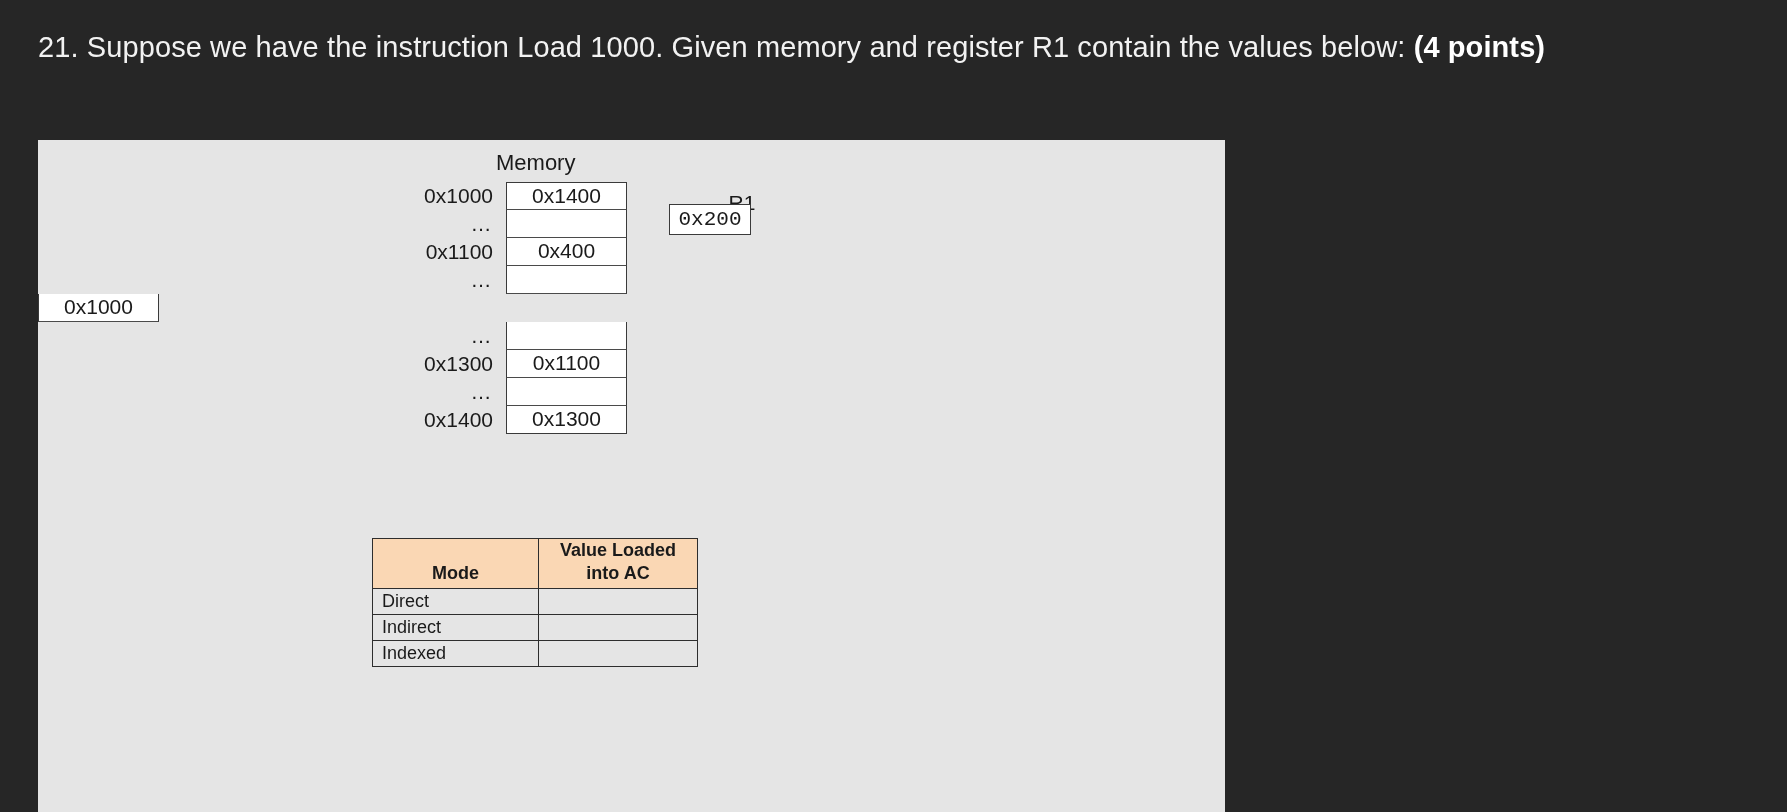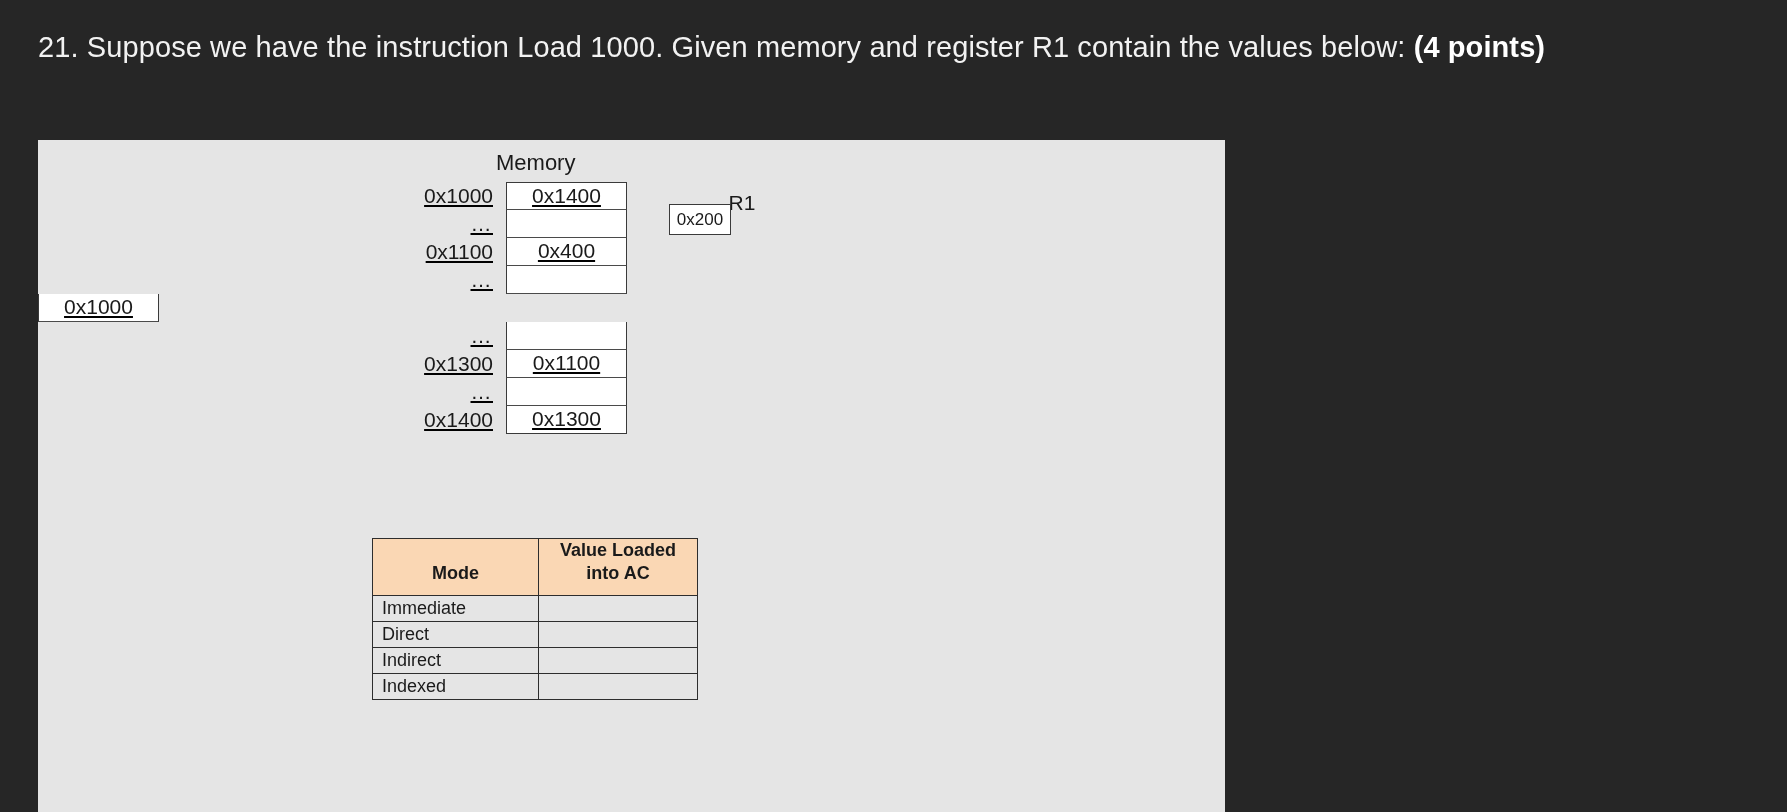--- a/index.html
+++ b/index.html
@@ -55,21 +55,20 @@
     top: 10px;
     font-size: 22px;
     color: #1a1a1a;
     font-family: "Liberation Sans", sans-serif;
   }
 
   .mem-wrap {
     position: absolute;
     left: 0px;
     top: 42px;
-    text-decoration: underline;
   }
 
   .mem-row {
     display: flex;
     align-items: stretch;
     height: 28px;
   }
   .mem-addr {
     width: 468px;
     text-align: right;
@@ -109,28 +108,29 @@
     width: 82px;
     text-align: center;
     font-size: 21px;
     color: #1a1a1a;
     margin-top: 16px;
   }
   .r1-box {
     position: absolute;
     left: 631px;
     top: 64px;
-    width: 62px;
+    width: 82px;
     height: 31px;
     border: 1.6px solid #3a3a3a;
     background: #fff;
     text-align: center;
     line-height: 29px;
-    font-size: 17px;
-    color: #1a1a1a;
+    font-size: 21px;
+    color: #1a1a1a;
+    font-family: Liberation Mono, monospace;
   }
 
   
   .body-para {
     position: absolute;
     left: 73px;
     top: 318px;
     width: 920px;
     font-size: 21px;
     line-height: 1.32;
@@ -151,21 +151,21 @@
     font-size: 18px;
     color: #1a1a1a;
     padding: 0;
   }
   .ans-table th {
     background: #fad7b4;
     font-weight: 700;
     height: 48px;
     vertical-align: bottom;
     text-align: center;
-    padding-bottom: 11px;
+    padding-bottom: 4px;
     line-height: 1.25;
   }
   .ans-table th.col-mode { width: 166px; }
   .ans-table th.col-value { width: 159px; vertical-align: middle; }
   .ans-table td.mode-cell {
     height: 26px;
     text-align: left;
     padding-left: 9px;
     font-size: 18px;
   }
@@ -243,24 +243,20 @@
         <tr>
           <th class="col-mode">Mode</th>
           <th class="col-value">
             <div>Value Loaded</div>
             <div>into AC</div>
           </th>
         </tr>
       </thead>
       <tbody>
         <tr>
-          <td class="mode-cell">Immediate</td>
-          <td class="value-cell"></td>
-        </tr>
-        <tr>
           <td class="mode-cell">Direct</td>
           <td class="value-cell"></td>
         </tr>
         <tr>
           <td class="mode-cell">Indirect</td>
           <td class="value-cell"></td>
         </tr>
         <tr>
           <td class="mode-cell">Indexed</td>
           <td class="value-cell"></td>

